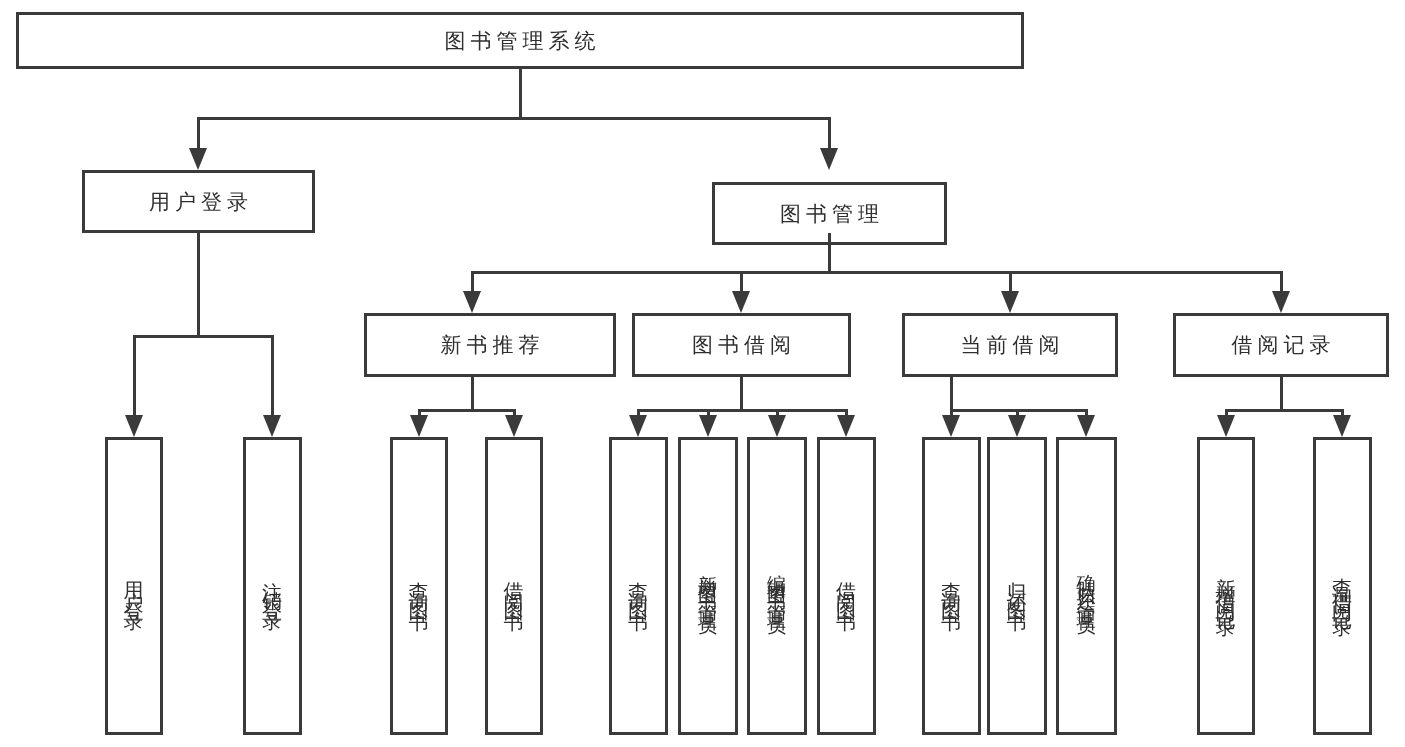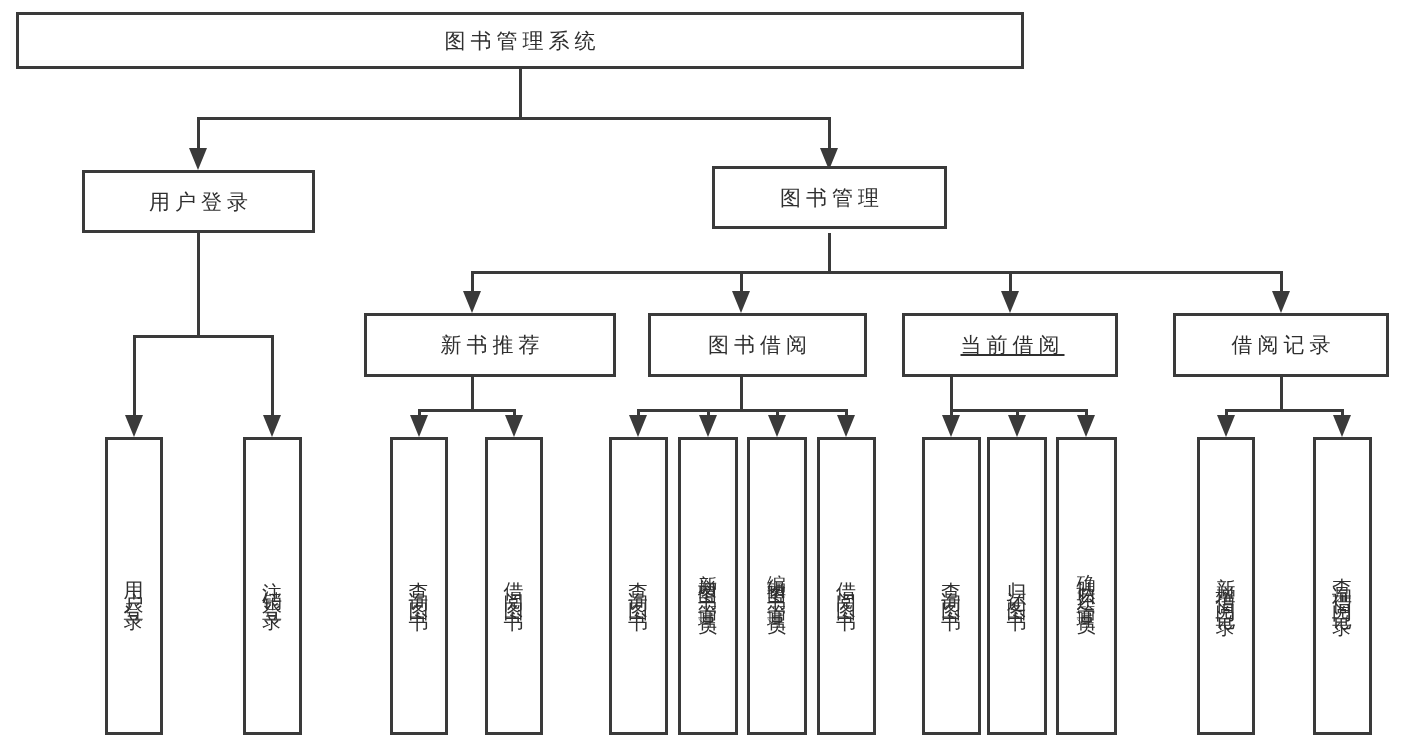--- a/index.html
+++ b/index.html
@@ -66,21 +66,21 @@
   <div class="line vline" style="left:519px; top:69px; height:48px;"></div>
   <div class="line hline" style="left:197px; top:117px; width:634px;"></div>
   <div class="line vline" style="left:197px; top:117px; height:33px;"></div>
   <div class="arrow" style="left:189px; top:148px;"></div>
   <div class="line vline" style="left:828px; top:117px; height:33px;"></div>
   <div class="arrow" style="left:820px; top:148px;"></div>
 
   <div class="node" style="left:82px; top:170px; width:233px; height:63px;">
     <span>用户登录</span>
   </div>
-  <div class="node" style="left:712px; top:166px; width:235px; height:63px;">
+  <div class="node" style="left:712px; top:182px; width:235px; height:63px;">
     <span>图书管理</span>
   </div>
 
   <div class="line vline" style="left:197px; top:233px; height:102px;"></div>
   <div class="line hline" style="left:133px; top:335px; width:141px;"></div>
   <div class="line vline" style="left:133px; top:335px; height:82px;"></div>
   <div class="arrow" style="left:125px; top:415px;"></div>
   <div class="line vline" style="left:271px; top:335px; height:82px;"></div>
   <div class="arrow" style="left:263px; top:415px;"></div>
 
@@ -91,24 +91,24 @@
   <div class="line vline" style="left:740px; top:271px; height:22px;"></div>
   <div class="arrow" style="left:732px; top:291px;"></div>
   <div class="line vline" style="left:1009px; top:271px; height:22px;"></div>
   <div class="arrow" style="left:1001px; top:291px;"></div>
   <div class="line vline" style="left:1280px; top:271px; height:22px;"></div>
   <div class="arrow" style="left:1272px; top:291px;"></div>
 
   <div class="node" style="left:364px; top:313px; width:252px; height:64px;">
     <span>新书推荐</span>
   </div>
-  <div class="node" style="left:632px; top:313px; width:219px; height:64px;margin-left:16px;">
+  <div class="node" style="left:632px; top:313px; width:219px; height:64px;">
     <span>图书借阅</span>
   </div>
-  <div class="node" style="left:902px; top:313px; width:216px; height:64px;text-decoration:underline;">
+  <div class="node" style="left:902px; top:313px; width:216px; height:64px;">
     <span>当前借阅</span>
   </div>
   <div class="node" style="left:1173px; top:313px; width:216px; height:64px;">
     <span>借阅记录</span>
   </div>
 
   <div class="line vline" style="left:471px; top:377px; height:32px;"></div>
   <div class="line hline" style="left:418px; top:409px; width:98px;"></div>
   <div class="line vline" style="left:418px; top:409px; height:10px;"></div>
   <div class="arrow" style="left:410px; top:415px;"></div>

